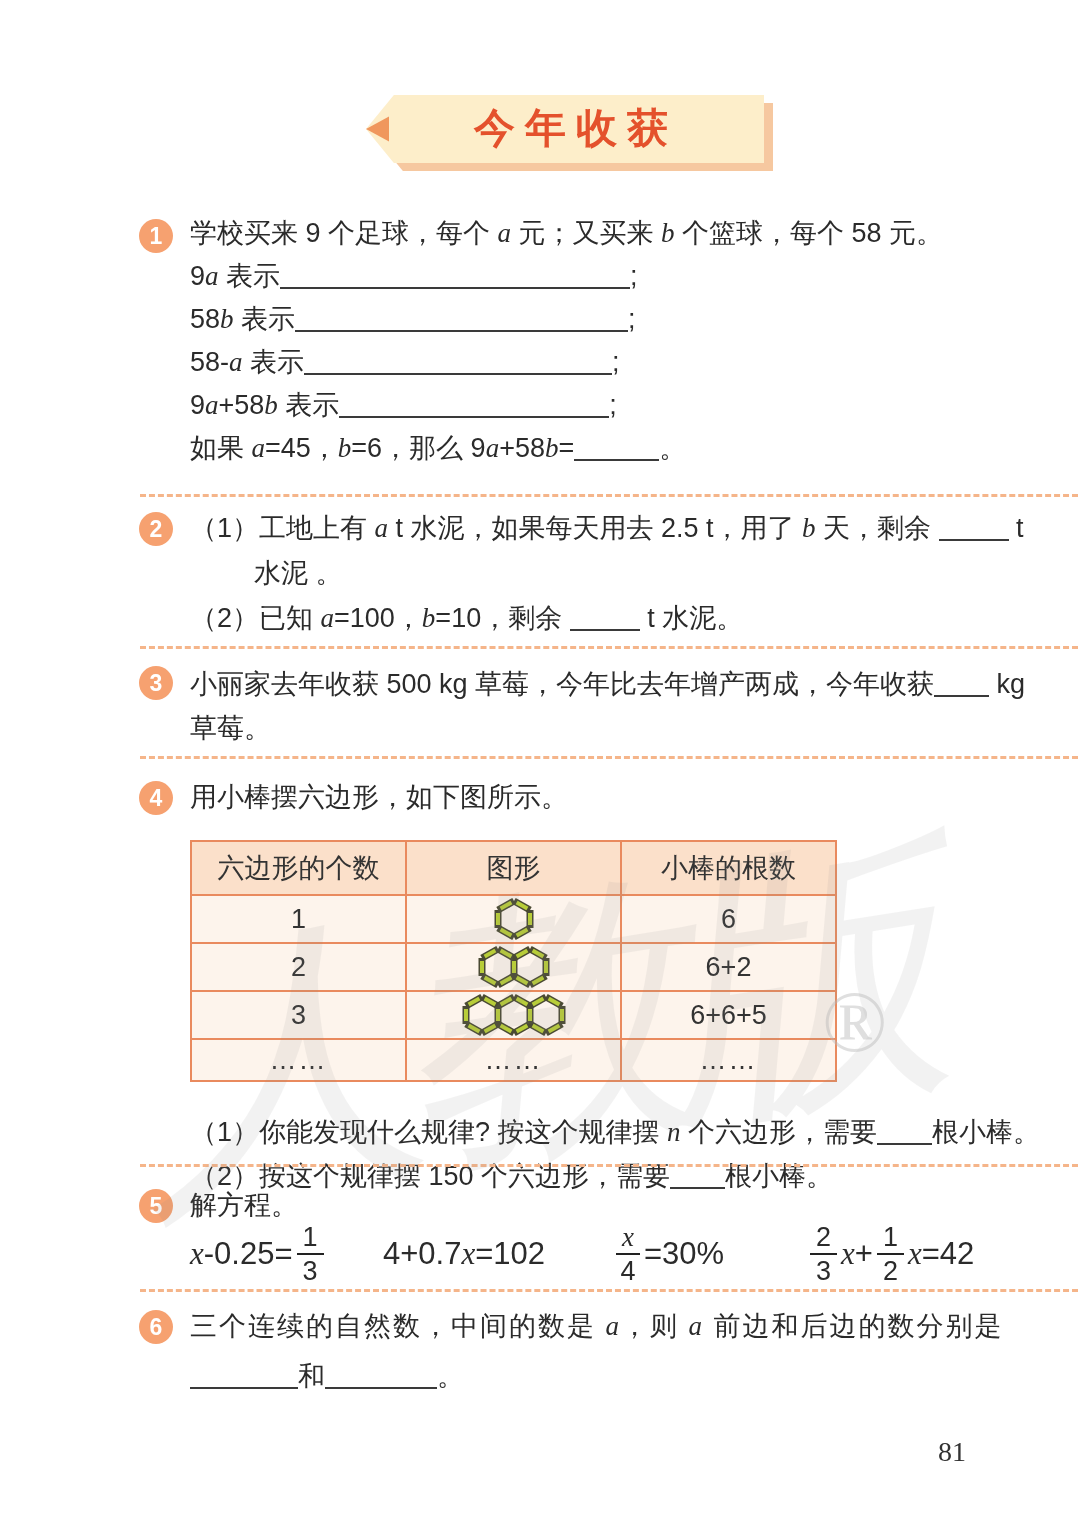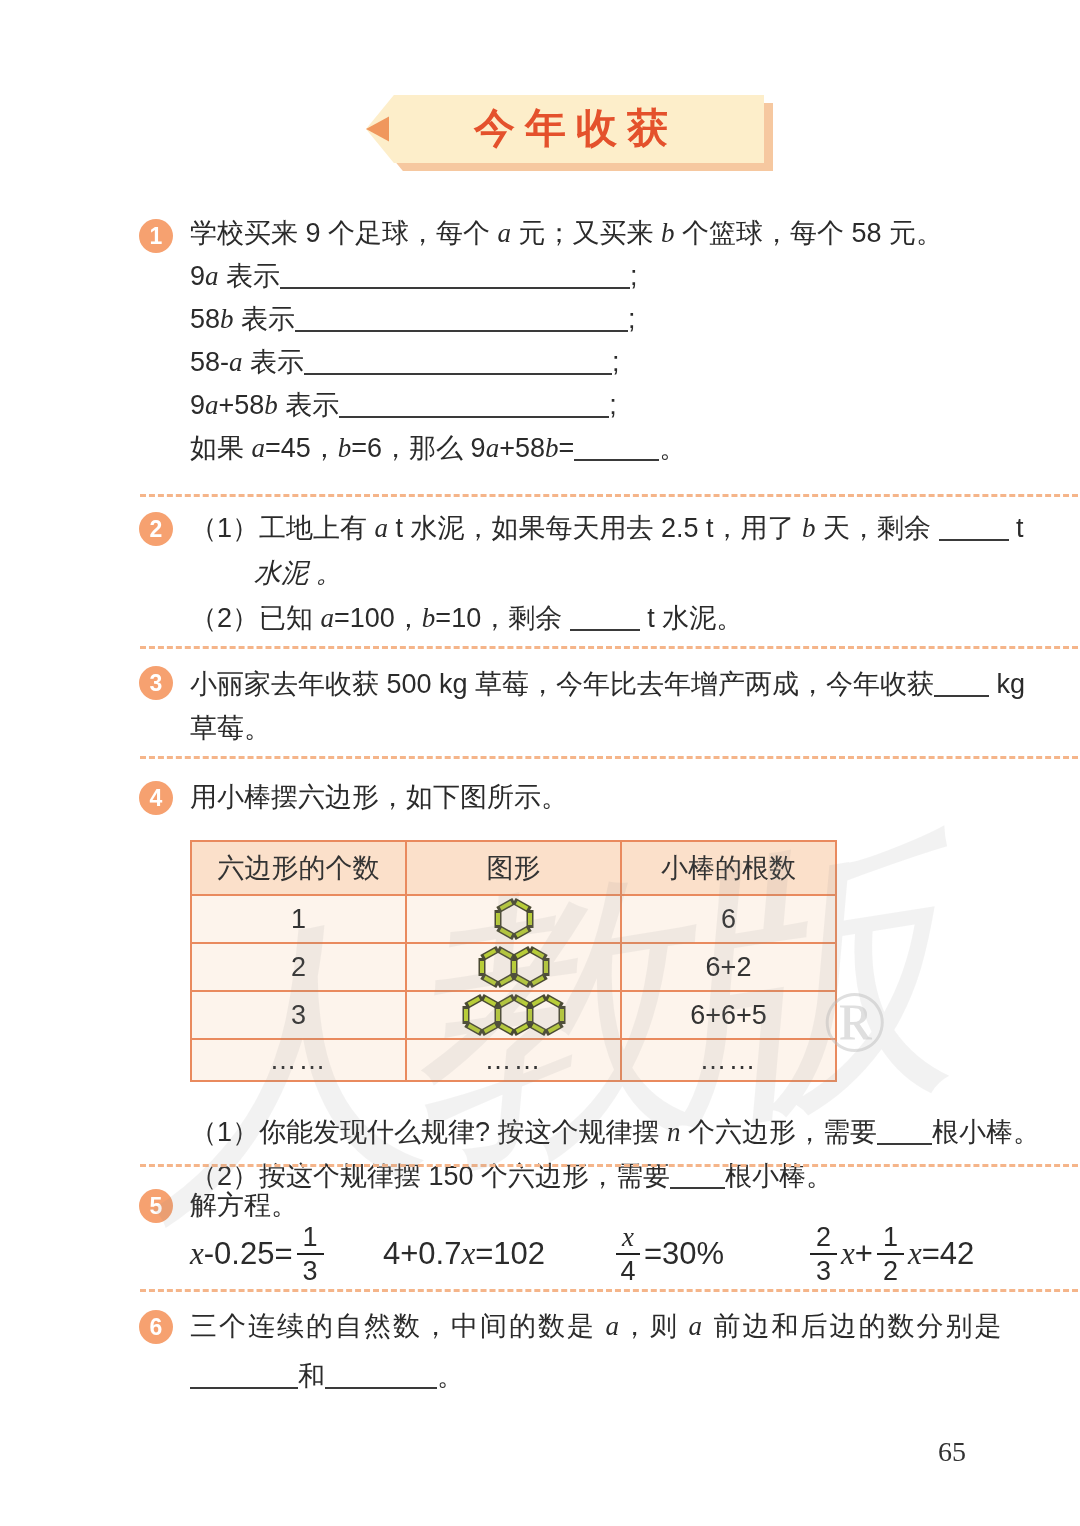--- a/index.html
+++ b/index.html
@@ -33,21 +33,21 @@
   
   .badge {
     position:absolute; left:139px; width:34px; height:34px; border-radius:50%;
     background:#f6a170; color:#ffffff; font-size:23px; font-weight:bold;
     text-align:center; line-height:34px;
   }
   .ex { position:absolute; left:190px; width:840px; font-size:27px; }
   .line { line-height:43px; white-space:nowrap; }
   .it { font-style:italic; font-family:"Liberation Serif", serif; }
   .blank { display:inline-block; border-bottom:2px solid #3a3a3a; height:1em; vertical-align:-4px; }
-  .ind { padding-left:64px;font-style:italic; }
+  .ind { padding-left:64px; }
   .sep {
     position:absolute; left:140px; width:938px; height:0;
     border-top:3px dashed #f5b58a;
   }
   
   table.hextable { border-collapse:collapse; margin-top:21px; }
   table.hextable th, table.hextable td {
     border:2px solid #e98a5e; text-align:center; vertical-align:middle;
     font-weight:normal; font-size:27px; color:#333;
   }
@@ -277,15 +277,15 @@
   <div class="sep" style="top:1289px"></div>
 
   <div class="badge" style="top:1310px">6</div>
   <div class="ex" style="top:1304px">
     <div class="line" style="line-height:44px; letter-spacing:2px"><span>三个连续的自然数，中间的数是 </span><span class="it">a</span><span>，则 </span><span class="it">a</span><span> 前边和后边的数分别是</span></div>
     <div class="line" style="line-height:44px; margin-top:6px"><span class="blank" style="width: 108px;"></span><span>和</span><span class="blank" style="width: 112px;"></span><span>。</span></div>
   </div>
 
   <div class="watermark">人教版</div>
   <div class="rmark">®</div>
-  <div class="pagenum">65</div>
+  <div class="pagenum">81</div>
 
 </div>
 
 </body></html>

